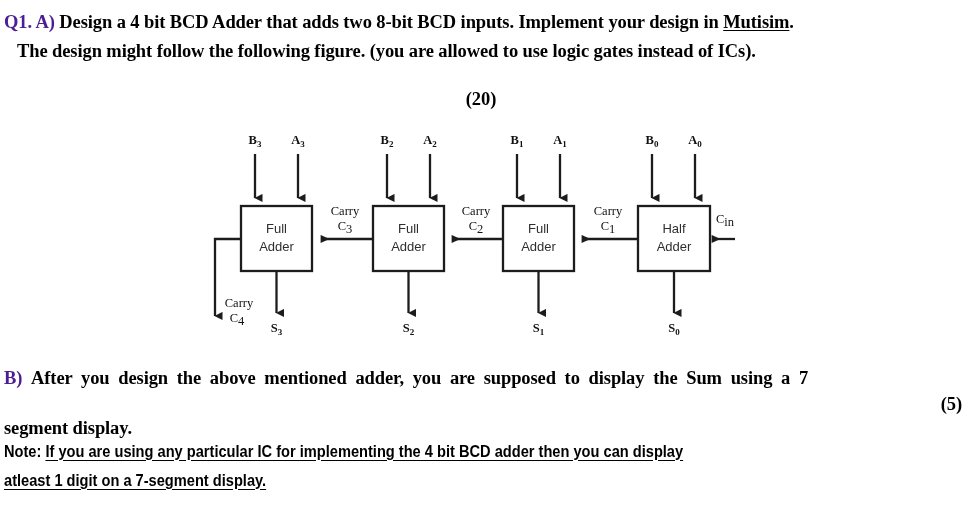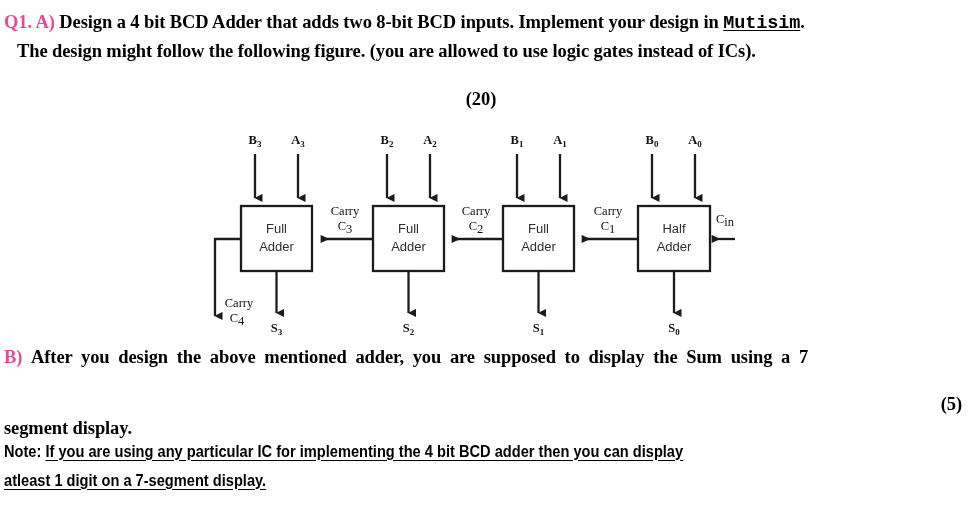--- a/index.html
+++ b/index.html
@@ -20,34 +20,33 @@
   .qtext {
     position: absolute;
     font-family: "Liberation Serif", "DejaVu Serif", serif;
     font-weight: bold;
     font-size: 18.5px;
     line-height: 29px;
     letter-spacing: -0.1px;
     color: #000000;
   }
   .blue {
-    color: #ec4899;
+    color: #4c1d95;
     margin-top: 28px;
   }
   .uline {
     text-decoration: underline;
     text-underline-offset: 2px;
-    font-family: Liberation Mono, monospace;
   }
 
   #q1-block { left: 4px; top: 8px; width: 960px; }
   #q1-line2 { left: 4px; top: 37px; width: 960px; margin-left: 13px; }
   #marks-20 { left: 0px; top: 85px; width: 962px; text-align: center; }
 
-  #b-line1 { left: 4px; top: 343px; width: 958px; text-align: justify; }
+  #b-line1 { left: 4px; top: 364px; width: 958px; text-align: justify; }
   #b-line2 { left: 4px; top: 390px; width: 958px; margin-top: 24px; }
   #marks-5  { left: 0px; top: 390px; width: 962px; text-align: right; }
 
   .note {
     position: absolute;
     font-family: "Liberation Sans Narrow", "Liberation Sans", sans-serif;
     font-weight: bold;
     font-size: 17px;
     line-height: 30px;
     transform: scaleX(0.86);

